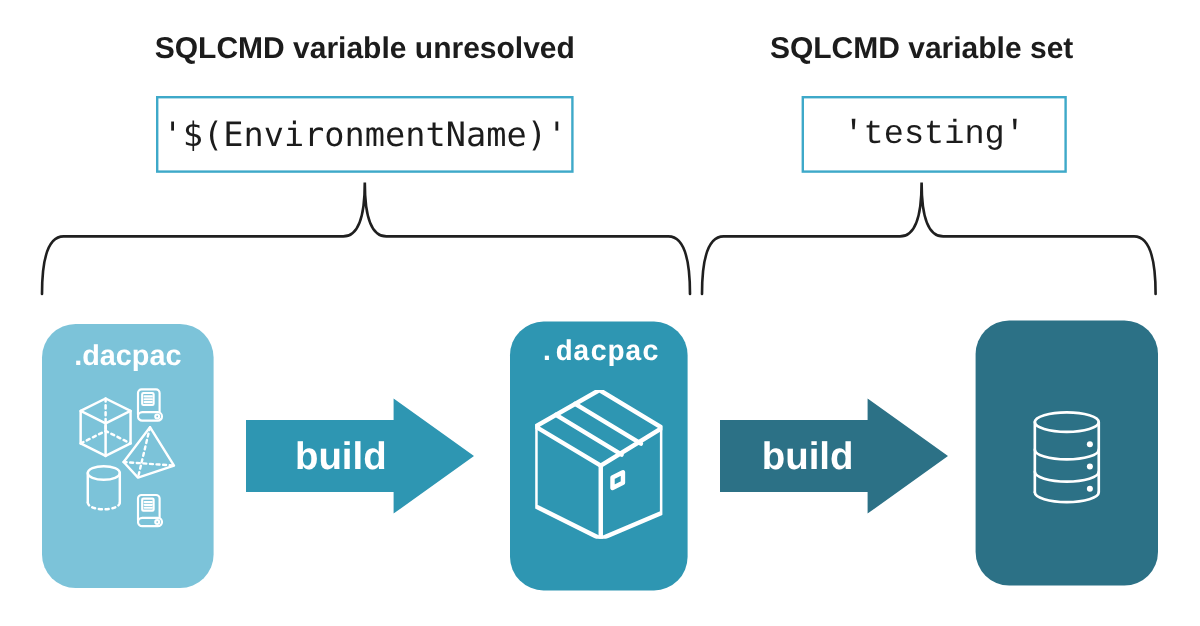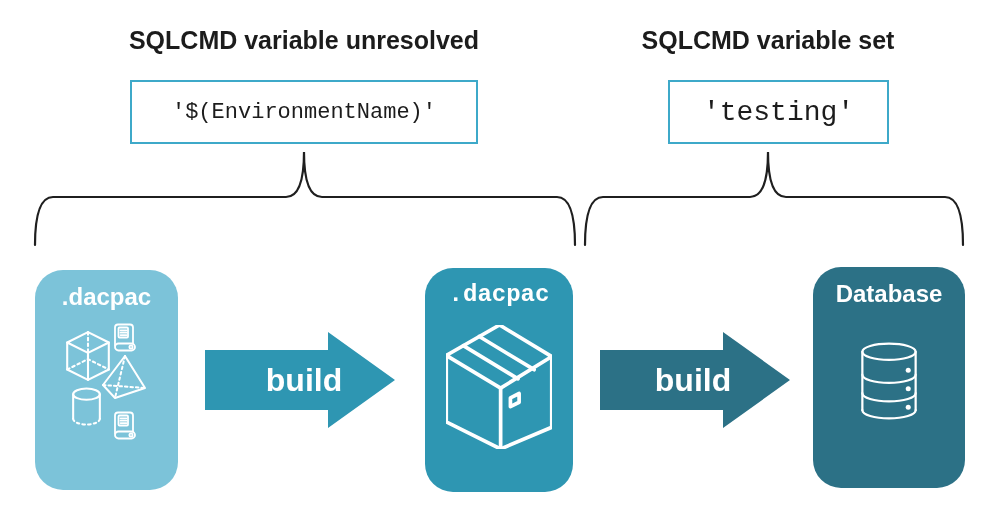--- a/index.html
+++ b/index.html
@@ -11,41 +11,41 @@
     position:absolute;top:26px;transform:translateX(-50%);
     font-size:25px;font-weight:bold;color:#1c1c1c;white-space:nowrap;
     letter-spacing:0px;
   }
   .codebox{
     position:absolute;top:80px;height:64px;box-sizing:border-box;
     border:2.5px solid #3ea9c9;background:#ffffff;
     display:flex;align-items:center;justify-content:center;
     font-family:"DejaVu Sans Mono",monospace;color:#1c1c1c;
   }
-  .codebox.left{left:130px;width:348px;font-size:22px;font-family:Liberation Mono, monospace;}
+  .codebox.left{left:130px;width:348px;font-size:28px;}
   .codebox.right{left:668px;width:221px;font-size:28px;font-family:Liberation Mono, monospace;}
   .braces{position:absolute;left:0;top:140px;width:1000px;height:115px;}
   .node{
     position:absolute;border-radius:28px;
   }
   .node-label{
     position:absolute;top:13px;left:0;width:100%;text-align:center;
     font-size:24px;font-weight:bold;color:#ffffff;white-space:nowrap;
   }
   .node.sqlproj{left:35px;top:270px;width:143px;height:220px;background:#7cc3d9;}
   .node.dacpac{left:425px;top:268px;width:148px;height:224px;background:#2e96b2;font-family:Liberation Mono, monospace;}
   .node.database{left:813px;top:267px;width:152px;height:221px;background:#2c7186;}
   .icon{position:absolute;}
   .arrow-svg{position:absolute;width:190px;height:100px;}
   .arrow-svg.build{left:205px;top:330px;}
   .arrow-svg.deploy{left:600px;top:330px;}
   .arrow-label{
     position:absolute;top:330px;height:100px;display:flex;
     align-items:center;justify-content:center;
-    font-size:32px;font-weight:bold;color:#ffffff;pointer-events:none;margin-left:20px;
+    font-size:32px;font-weight:bold;color:#ffffff;pointer-events:none;
   }
   .arrow-label.build{left:205px;width:158px;}
   .arrow-label.deploy{left:600px;width:146px;}
 </style>
 </head>
 <body>
 
 <div class="canvas">
 
   <div class="title" style="left:768px;">SQLCMD variable set</div>
@@ -119,21 +119,20 @@
       <path d="M59 67 L67 63 L67 71 L59 75 Z"></path>
     </svg>
   </div>
 
   <svg class="arrow-svg deploy" viewBox="0 0 190 100">
     <polygon points="0,20 123,20 123,2 190,50 123,98 123,80 0,80" fill="#2c7186"></polygon>
   </svg>
   <div class="arrow-label deploy">build</div>
 
   <div class="node database">
-    <div class="node-label">Database</div>
     <svg class="icon" style="left:39px;top:60px;width:74px;height:108px;" viewBox="0 0 100 105" fill="none" stroke="#ffffff" stroke-width="3" stroke-linecap="round">
       <ellipse cx="50" cy="13" rx="36" ry="11"></ellipse>
       <path d="M14 13 V92 M86 13 V92"></path>
       <path d="M14 92 a36 11 0 0 0 72 0"></path>
       <path d="M14 44 a36 11 0 0 0 72 0"></path>
       <path d="M14 69 a36 11 0 0 0 72 0"></path>
       <circle cx="76" cy="38" r="3.4" fill="#ffffff" stroke="none"></circle>
       <circle cx="76" cy="63" r="3.4" fill="#ffffff" stroke="none"></circle>
       <circle cx="76" cy="88" r="3.4" fill="#ffffff" stroke="none"></circle>
     </svg>

